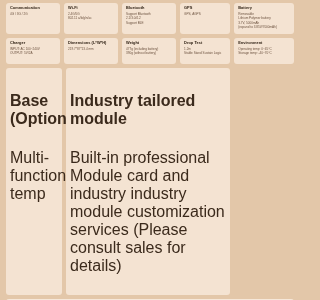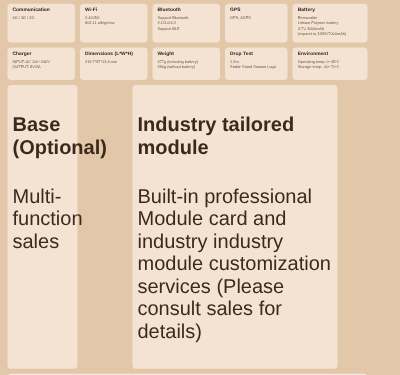--- a/index.html
+++ b/index.html
@@ -38,21 +38,21 @@
     white-space:pre-line;
   }
   .c1{width:56px;}
   .c2{width:56px;}
   .c3{width:56px;}
   .c4{width:52px;}
   .c5{width:62px;}
 
   .row3{display:flex;gap:4px;margin-bottom:4px;}
   .cardA{width:56px;background:#f4e3d2;border-radius:3px;padding:3px 4px 4px 4px;box-sizing:border-box;min-height:24px;}
-  .cardB{width:164px;background:#f4e3d2;border-radius:3px;padding:3px 4px 4px 4px;box-sizing:border-box;min-height:24px;margin-left:40px;}
+  .cardB{width:164px;background:#f4e3d2;border-radius:3px;padding:3px 4px 4px 4px;box-sizing:border-box;min-height:24px;}
 
   
   .table{margin:2px 6px 0 6px;}
   .trow{display:flex;align-items:flex-start;border-radius:3px;}
   .trow.head{background:#f6e8da;}
   .cell{
     box-sizing:border-box;
     padding:3.5px 3px 3.5px 3px;
     font-size:3.05px;
     line-height:1.5;
@@ -135,21 +135,21 @@
       <div class="card c5">
         <h4>Environment</h4>
         <p>Operating temp: 0~45°C
 Storage temp: -40~70°C</p>
       </div>
     </div>
 
     <div class="row3">
       <div class="cardA">
         <h4>Base (Optional)</h4>
-        <p>Multi-function sales</p>
+        <p>Multi-function temp</p>
       </div>
       <div class="cardB">
         <h4>Industry tailored module</h4>
         <p>Built-in professional Module card and industry industry
 module customization services
 (Please consult sales for details)</p>
       </div>
     </div>
   </div>
 

